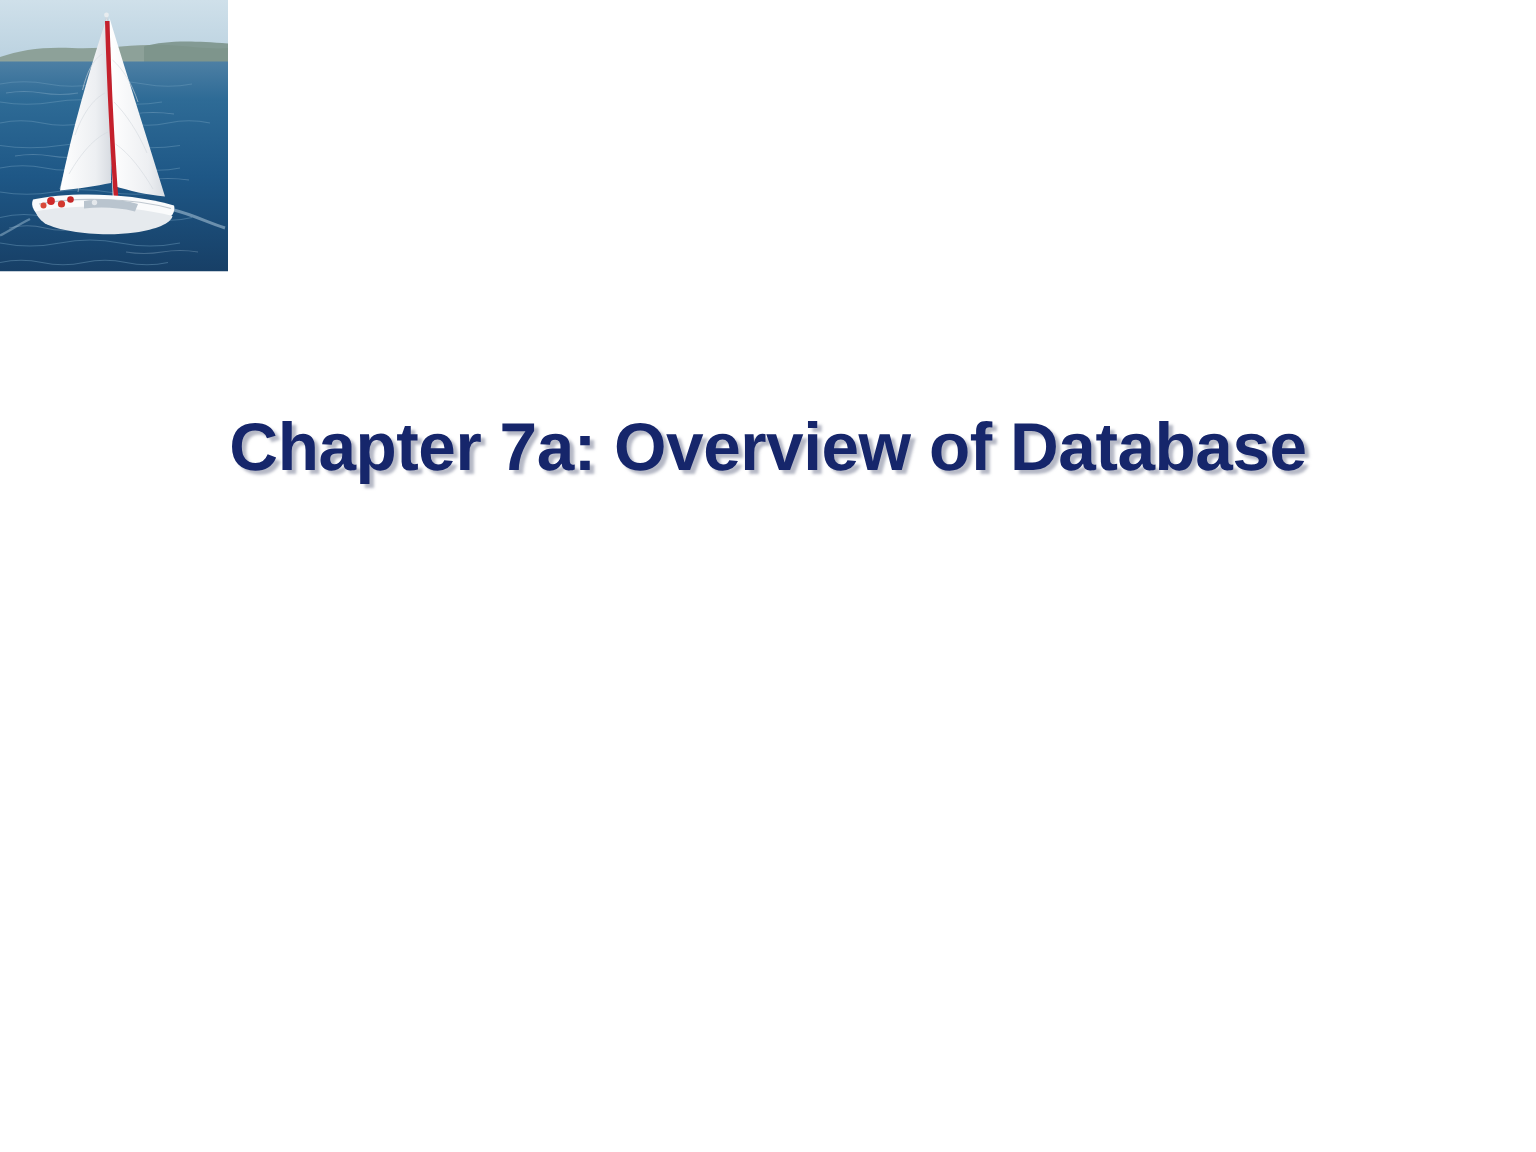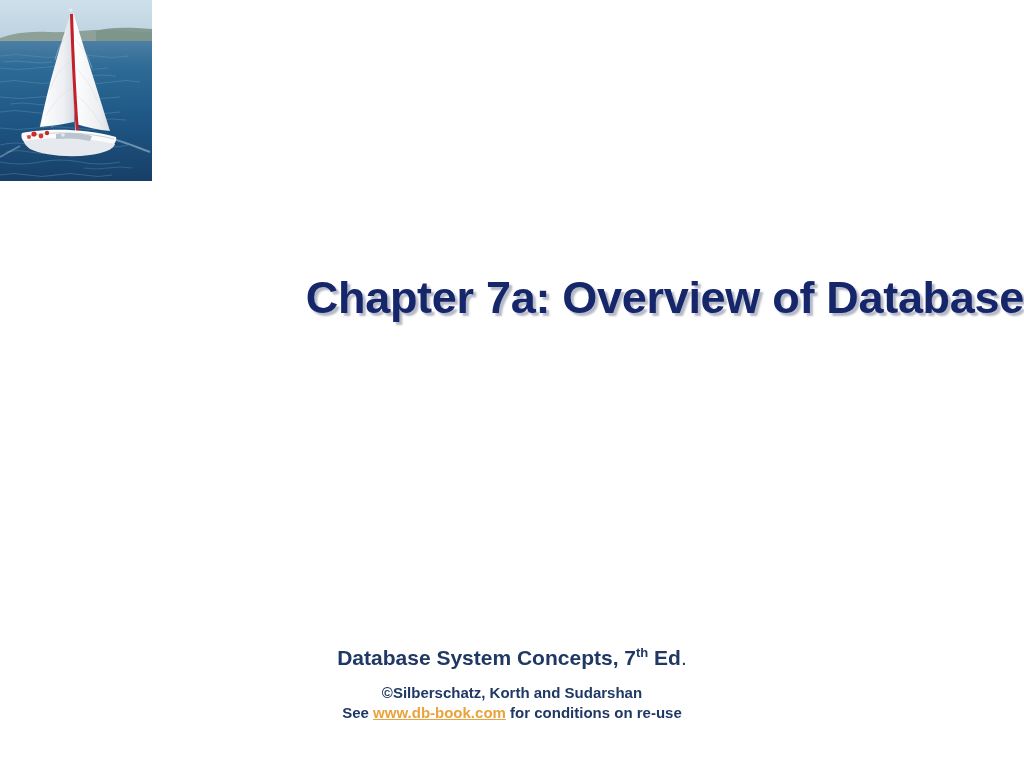--- a/index.html
+++ b/index.html
@@ -45,21 +45,20 @@
   }
   .title-line {
     font-family: "Liberation Sans", sans-serif;
     font-weight: bold;
     font-size: 45px;
     line-height: 56px;
     letter-spacing: -0.3px;
     color: #16266B;
     text-shadow: 3px 3px 2px rgba(120,126,150,0.55);
     white-space: pre;
-    text-align: right;
   }
 
   
   .footer-block {
     position: absolute;
     left: 0;
     top: 645px;
     width: 1024px;
     text-align: center;
   }
@@ -188,19 +187,14 @@
 
       <path d="M116 140 C 128 143, 138 148, 150 152" stroke="#BBD4E4" stroke-width="2" opacity="0.5" fill="none"></path>
       <path d="M20 146 C 12 150, 6 154, 0 157" stroke="#A9C7DB" stroke-width="1.6" opacity="0.45" fill="none"></path>
     </svg>
   </div>
 
   <div class="title-block">
     <div class="title-line">Chapter 7a: Overview of Database</div>
   </div>
 
-  <div class="footer-block">
-    <div class="footer-main"><span>Database System Concepts, 7</span><sup>th</sup><span> Ed</span><span class="nb">.</span></div>
-    <div class="footer-sub">©Silberschatz, Korth and Sudarshan</div>
-    <div class="footer-sub"><span>See </span><a class="footer-link" href="#">www.db-book.com</a><span> for conditions on re-use</span></div>
-  </div>
 
 </div>
 
 </body></html>

